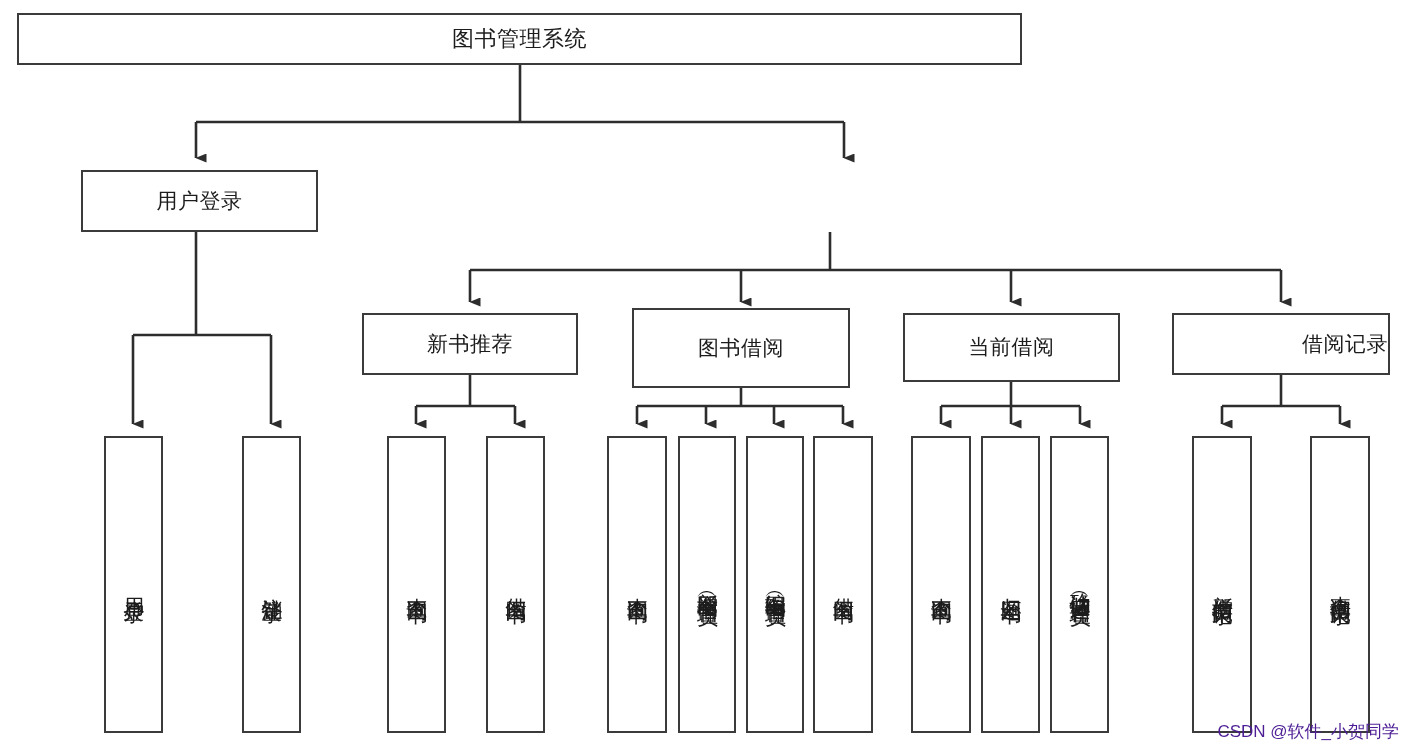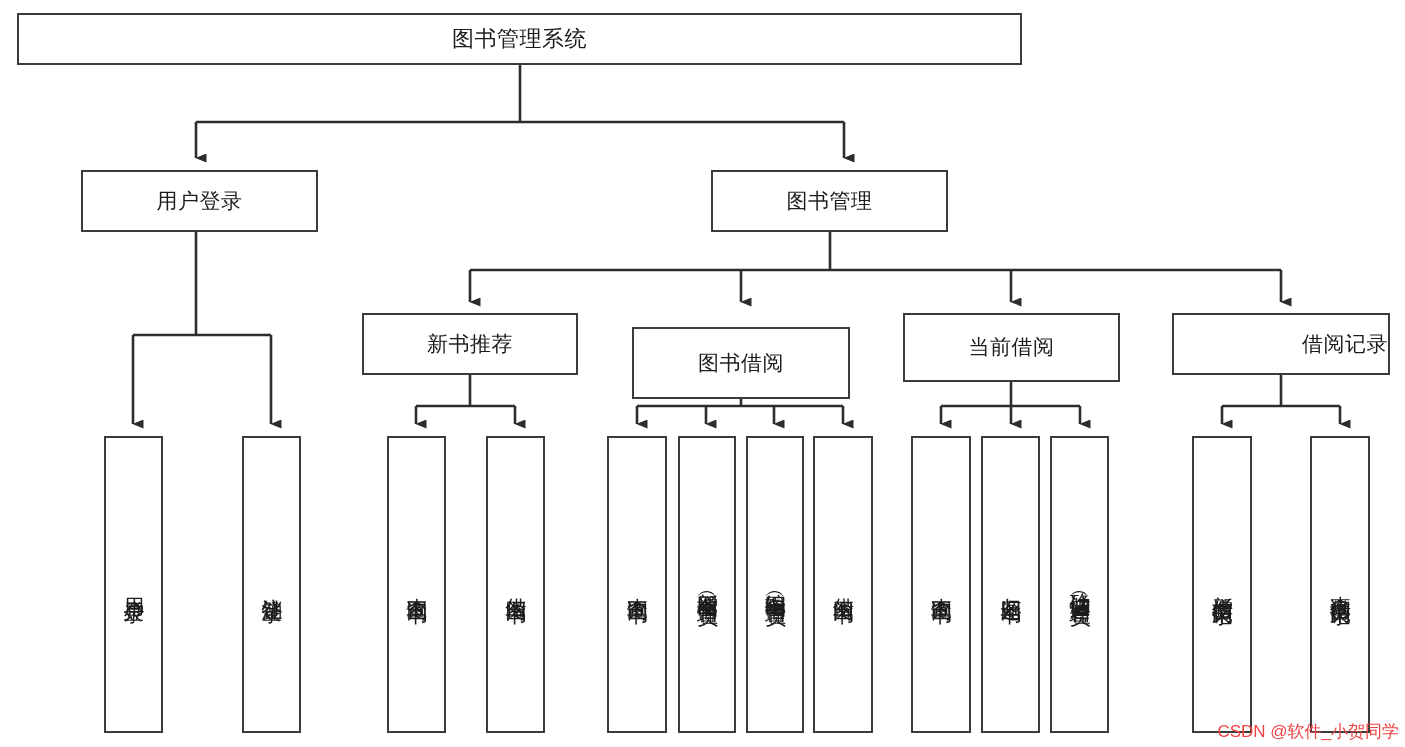--- a/index.html
+++ b/index.html
@@ -56,21 +56,21 @@
     display: block;
   }
   .node.root {
     font-size: 22px;
   }
   #watermark {
     position: absolute;
     right: 6px;
     bottom: 4px;
     font-size: 17px;
-    color: #ef4444;
+    color: #4c1d95;
     white-space: nowrap;
     font-family: "Liberation Sans", "DejaVu Sans", sans-serif;
   }
 </style>
 </head>
 <body>
 
 <div id="diagram-root">
 
   <svg class="connectors" viewBox="0 0 1405 747">
@@ -123,28 +123,25 @@
     </g>
   </svg>
 
   <div class="node horiz root" style="left:17px; top:13px; width:1005px; height:52px;">
     <span>图书管理系统</span>
   </div>
 
   <div class="node horiz" style="left:81px; top:170px; width:237px; height:62px;">
     <span>用户登录</span>
   </div>
-  <div class="node horiz" style="left:711px; top:170px; width:237px; height:62px;">
-    <span>图书管理</span>
-  </div>
 
   <div class="node horiz" style="left:362px; top:313px; width:216px; height:62px;">
     <span>新书推荐</span>
   </div>
-  <div class="node horiz" style="left:632px; top:327px; width:218px; height:72px;">
+  <div class="node horiz" style="left:632px; top:308px; width:218px; height:80px;">
     <span>图书借阅</span>
   </div>
   <div class="node horiz" style="left:903px; top:313px; width:217px; height:69px;">
     <span>当前借阅</span>
   </div>
   <div class="node horiz" style="left:1172px; top:313px; width:218px; height:62px;justify-content:flex-end;">
     <span>借阅记录</span>
   </div>
 
   <div class="node vert" style="left:104px; top:436px; width:59px; height:297px;">

